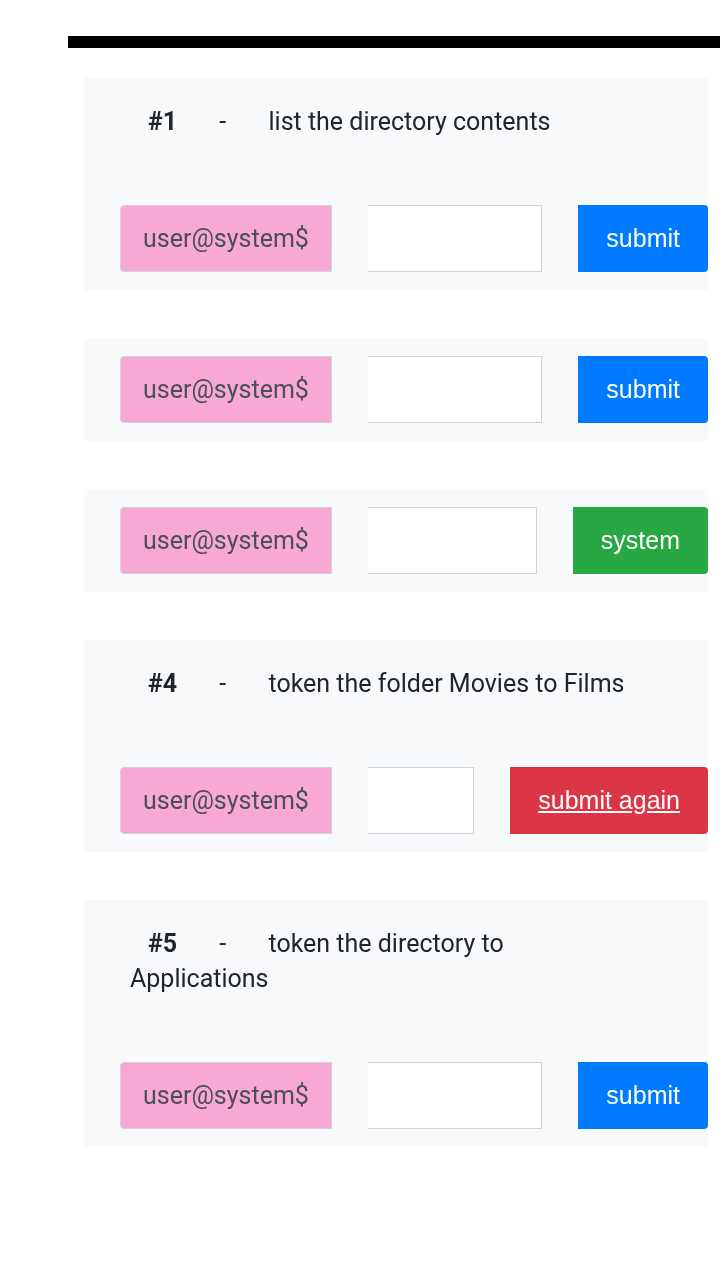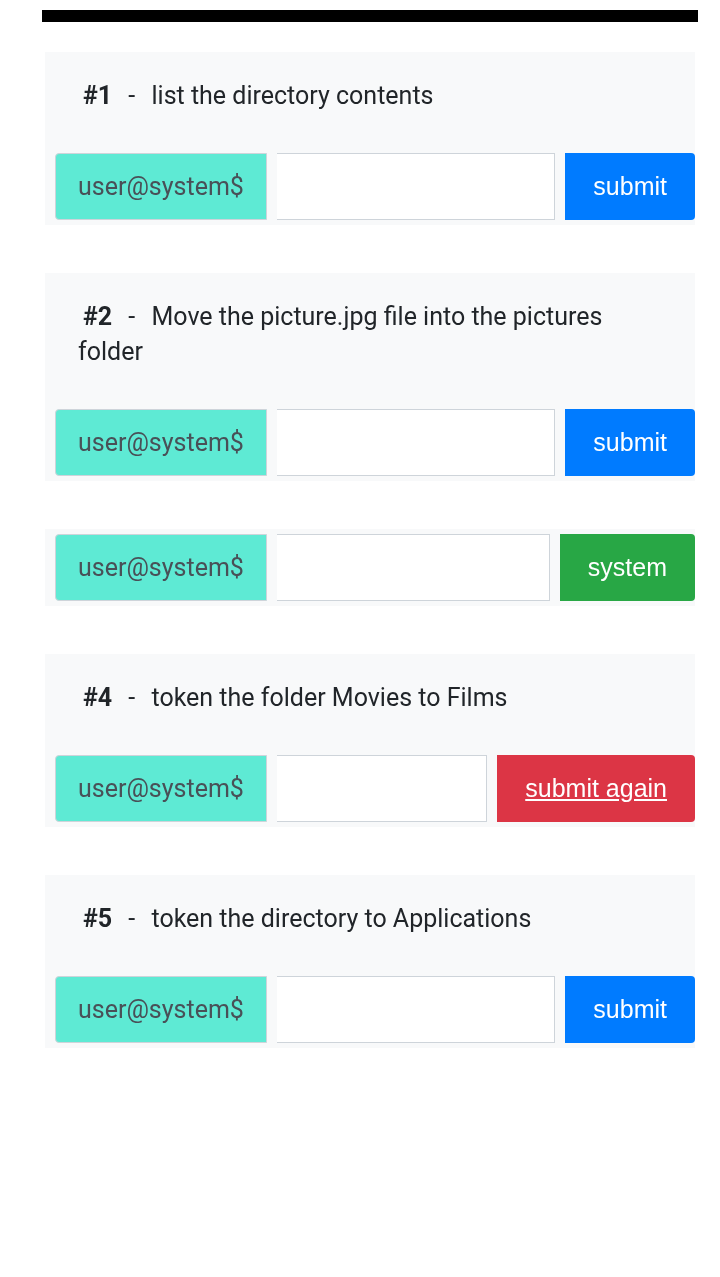--- a/index.html
+++ b/index.html
@@ -1,17 +1,17 @@
 <!DOCTYPE html>
 <html><head>
   <meta charset="utf-8">
   <style>
     * {
       box-sizing: border-box;
-      margin: 5px;
+      margin: 18px;
       padding: 0;
     }
     body {
       font-family: -apple-system, BlinkMacSystemFont, "Segoe UI", Roboto, "Helvetica Neue", Arial, sans-serif;
       background: #ffffff;
       width: 720px;
       padding: 0 30px;
     }
     .top-bar {
       border: 3px solid #000;
@@ -30,21 +30,21 @@
       color: #212529;
     }
     .question-header .num {
       font-weight: 700;
     }
     .input-group {
       display: flex;
       width: 100%;
     }
     .prompt-label {
-      background: #5eead4;
+      background: #f9a8d4;
       border: 1px solid #ced4da;
       color: #495057;
       font-size: 25px;
       padding: 18px 22px;
       display: flex;
       align-items: center;
       white-space: nowrap;
       border-top-left-radius: 4px;
       border-bottom-left-radius: 4px;
     }
@@ -84,25 +84,20 @@
     <span>list the directory contents</span>
   </div>
   <div class="input-group">
     <div class="prompt-label">user@system$</div>
     <input class="cmd-input" type="text" style="">
     <button class="action-button btn-primary">submit</button>
   </div>
 </div>
 
 <div class="question-card">
-  <div class="question-header">
-    <span class="num">#2</span>
-    <span> - </span>
-    <span>Move the picture.jpg file into the pictures folder</span>
-  </div>
   <div class="input-group">
     <div class="prompt-label">user@system$</div>
     <input class="cmd-input" type="text" style="">
     <button class="action-button btn-primary">submit</button>
   </div>
 </div>
 
 <div class="question-card">
   <div class="input-group">
     <div class="prompt-label">user@system$</div>

